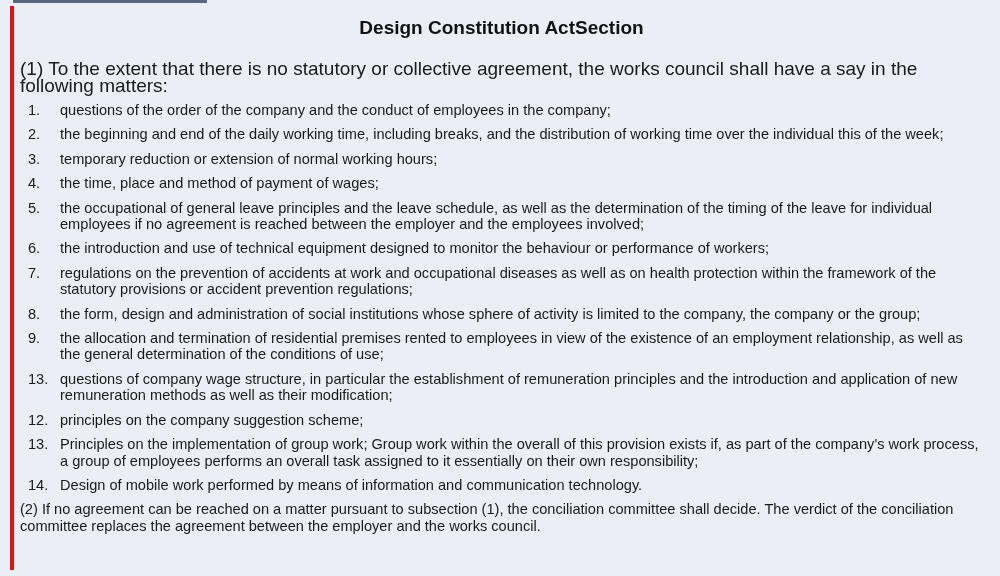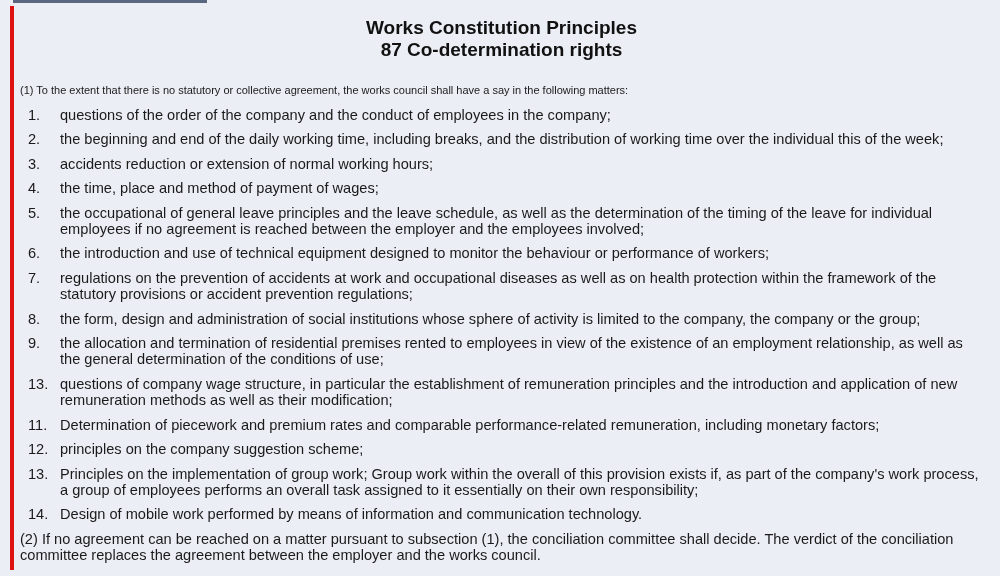--- a/index.html
+++ b/index.html
@@ -40,21 +40,21 @@
   .title {
     margin: 17px 0 0 0;
     text-align: center;
     font-size: 19px;
     line-height: 22px;
     font-weight: bold;
     color: #111111;
   }
   .intro {
     margin: 21px 0 0 0;
-    font-size: 11px;
+    font-size: 19px;
     line-height: 17px;
   }
   .list {
     margin-top: 1px;
   }
   .row {
     display: flex;
     margin-top: 8px;
     font-size: 14.6px;
     line-height: 16.4px;
@@ -75,38 +75,37 @@
 </style>
 </head>
 <body>
 
 <div class="screen">
   <div class="top-rule"></div>
   <div class="accent-rule"></div>
 
   <div class="content">
     <h1 class="title">
-      <span>Works Constitution Principles</span><br>
-      <span>87 Co-determination rights</span>
+      <span>Design Constitution ActSection</span><br>
     </h1>
 
     <p class="intro">(1) To the extent that there is no statutory or collective agreement, the works council shall have a say in the following matters:</p>
 
     <div class="list">
       <div class="row">
         <span class="num">1.</span>
         <span class="text">questions of the order of the company and the conduct of employees in the company;</span>
       </div>
       <div class="row">
         <span class="num">2.</span>
         <span class="text">the beginning and end of the daily working time, including breaks, and the distribution of working time over the individual this of the week;</span>
       </div>
       <div class="row">
         <span class="num">3.</span>
-        <span class="text">accidents reduction or extension of normal working hours;</span>
+        <span class="text">temporary reduction or extension of normal working hours;</span>
       </div>
       <div class="row">
         <span class="num">4.</span>
         <span class="text">the time, place and method of payment of wages;</span>
       </div>
       <div class="row">
         <span class="num">5.</span>
         <span class="text">the occupational of general leave principles and the leave schedule, as well as the determination of the timing of the leave for individual employees if no agreement is reached between the employer and the employees involved;</span>
       </div>
       <div class="row">
@@ -123,24 +122,20 @@
       </div>
       <div class="row">
         <span class="num">9.</span>
         <span class="text">the allocation and termination of residential premises rented to employees in view of the existence of an employment relationship, as well as the general determination of the conditions of use;</span>
       </div>
       <div class="row">
         <span class="num">13.</span>
         <span class="text">questions of company wage structure, in particular the establishment of remuneration principles and the introduction and application of new remuneration methods as well as their modification;</span>
       </div>
       <div class="row">
-        <span class="num">11.</span>
-        <span class="text">Determination of piecework and premium rates and comparable performance-related remuneration, including monetary factors;</span>
-      </div>
-      <div class="row">
         <span class="num">12.</span>
         <span class="text">principles on the company suggestion scheme;</span>
       </div>
       <div class="row">
         <span class="num">13.</span>
         <span class="text">Principles on the implementation of group work; Group work within the overall of this provision exists if, as part of the company's work process, a group of employees performs an overall task assigned to it essentially on their own responsibility;</span>
       </div>
       <div class="row">
         <span class="num">14.</span>
         <span class="text">Design of mobile work performed by means of information and communication technology.</span>

